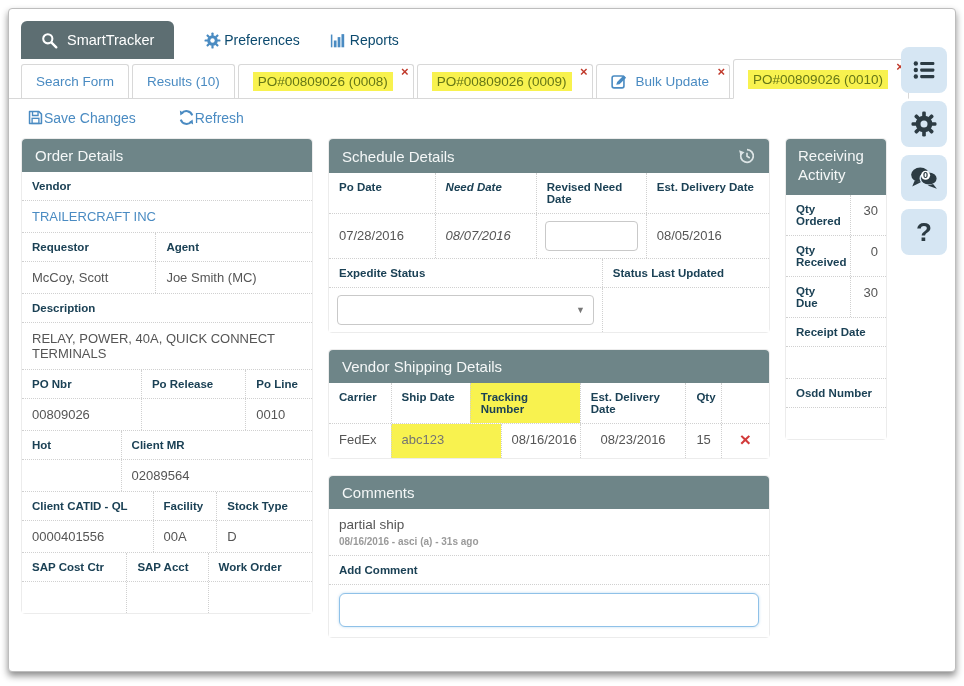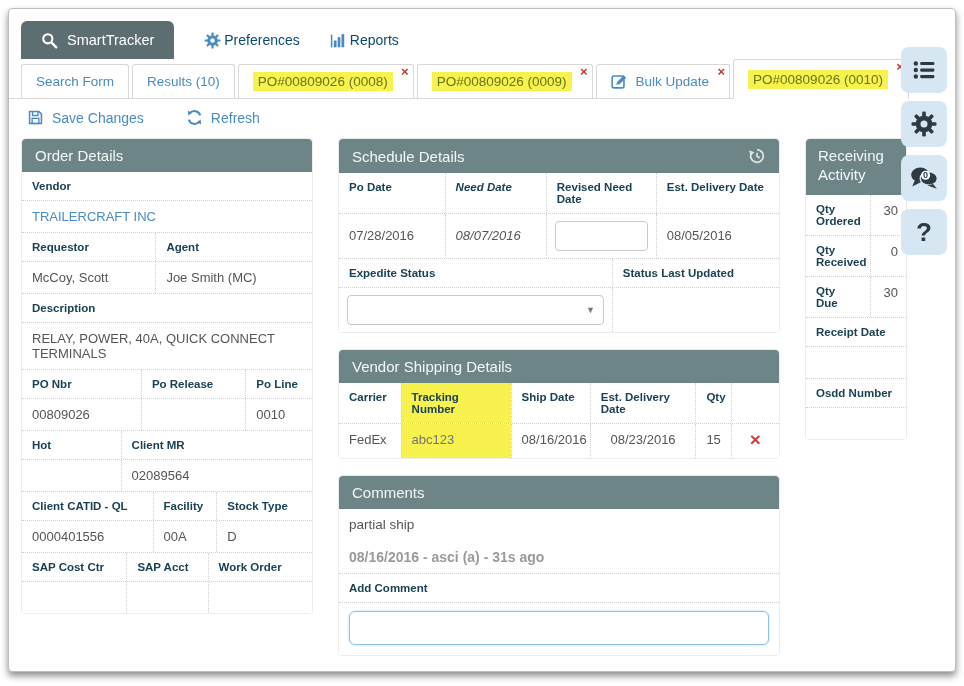--- a/index.html
+++ b/index.html
@@ -24,27 +24,27 @@
     border-radius:3px 3px 0 0; margin-right:3px; height:34px; display:flex; align-items:center;
     padding:0 14px; font-size:13.5px; color:#4a8bc2; cursor:pointer; white-space:nowrap;
   }
   .tab.closable { padding-right:20px; }
   .tab.active { height:40px; margin-bottom:-1px; border-bottom:1px solid #fff; z-index:2; }
   .tab .hl { background:#f8f24f; color:#667716; padding:2px 5px; }
   .tab .close-x { position:absolute; top:0px; right:4px; color:#c0392b; font-size:13px; font-weight:bold; line-height:13px; cursor:pointer; }
   .tab .tab-ico { margin-right:8px; display:inline-flex; }
   
   .toolbar { display:flex; align-items:center; padding:10px 12px 8px 18px; }
-  .tool-link { display:flex; align-items:center; gap:8px; color:#4a8bc2; font-size:14px; margin-right:42px; cursor:pointer; }
+  .tool-link { display:flex; align-items:center; color:#4a8bc2; font-size:14px; margin-right:42px; cursor:pointer; }
   
   .rail { position:absolute; top:38px; right:6px; width:48px; display:flex; flex-direction:column; gap:8px; z-index:5; }
   .rail-btn { width:46px; height:46px; background:#d6e6f3; border-radius:8px; display:flex; align-items:center; justify-content:center; cursor:pointer; }
   .rail-btn .q { font-size:26px; font-weight:bold; color:#2c3b43; }
   
-  .main { display:flex; gap:25px; padding:4px 12px 14px 12px; margin-right:56px; align-items:flex-start; }
+  .main { display:flex; gap:15px; padding:4px 12px 14px 12px; margin-right:56px; align-items:flex-start; }
   .panel { border:1px solid #ececec; border-radius:4px; background:#fff; }
   .panel-hd {
     background:#6e8588; color:#f4f7f7; font-size:15px; padding:8px 13px;
     border-radius:4px 4px 0 0; display:flex; justify-content:space-between; align-items:center;
   }
   .col-order { width:292px; flex:none; }
   .col-center { width:442px; flex:none; display:flex; flex-direction:column; gap:16px; }
   .col-recv { width:102px; flex:none; }
   
   .row { display:flex; border-bottom:1px dotted #d0d0d0; background:#fff; }
@@ -62,21 +62,21 @@
     font-size:13px; padding:0 6px; color:#444; font-family:"Liberation Sans",sans-serif;
   }
   .sel { display:flex; align-items:center; justify-content:flex-end; padding-right:8px; color:#777; font-size:9px; background:#fff; }
   
   .sh-c1{width:14%;} .sh-c2{width:25%;} .sh-c3{width:18%;} .sh-c4{width:24%;} .sh-c5{width:8%; text-align:center;} .sh-c6{width:11%; text-align:center;}
   .hl-cell { background:#f8f24f; }
   .olive { color:#737373; }
   .del-x { color:#d23b3b; font-size:19px; font-weight:900; line-height:16px; cursor:pointer; }
   
   .cm-text { color:#555; font-size:13.5px; }
-  .cm-meta { color:#9a9a9a; font-size:14px; font-weight:bold; margin-top:17px; }
+  .cm-meta { color:#9a9a9a; font-size:10px; font-weight:bold; margin-top:4px; }
   .cm-input { border:1px solid #8fc1e8; border-radius:6px; height:34px; width:100%; box-shadow:0 0 3px rgba(143,193,232,.6); font-size:13px; padding:0 8px; }
   
   .rv-lbl { flex:1; }
   .rv-val { width:36px; text-align:right; padding:8px 8px 8px 4px; }
   .recv-hd { line-height:1.25; padding:8px 12px 10px 12px; }
   svg { display:block; }
 </style>
 </head>
 <body>
 
@@ -334,22 +334,22 @@
           <div class="cell val empty-cell" style="width:38%"></div>
         </div>
       </div>
 
       <div class="panel">
         <div class="panel-hd">
           <span>Vendor Shipping Details</span>
         </div>
         <div class="row">
           <div class="cell lbl sh-c1">Carrier</div>
+          <div class="cell lbl sh-c3">Ship Date</div>
           <div class="cell lbl sh-c2 hl-cell">Tracking Number</div>
-          <div class="cell lbl sh-c3">Ship Date</div>
           <div class="cell lbl sh-c4">Est. Delivery Date</div>
           <div class="cell lbl sh-c5">Qty</div>
           <div class="cell lbl sh-c6"></div>
         </div>
         <div class="row">
           <div class="cell val sh-c1">FedEx</div>
           <div class="cell sh-c2 hl-cell olive" style="font-size:13px">abc123</div>
           <div class="cell val sh-c3">08/16/2016</div>
           <div class="cell val sh-c4" style="text-align:center">08/23/2016</div>
           <div class="cell val sh-c5">15</div>

